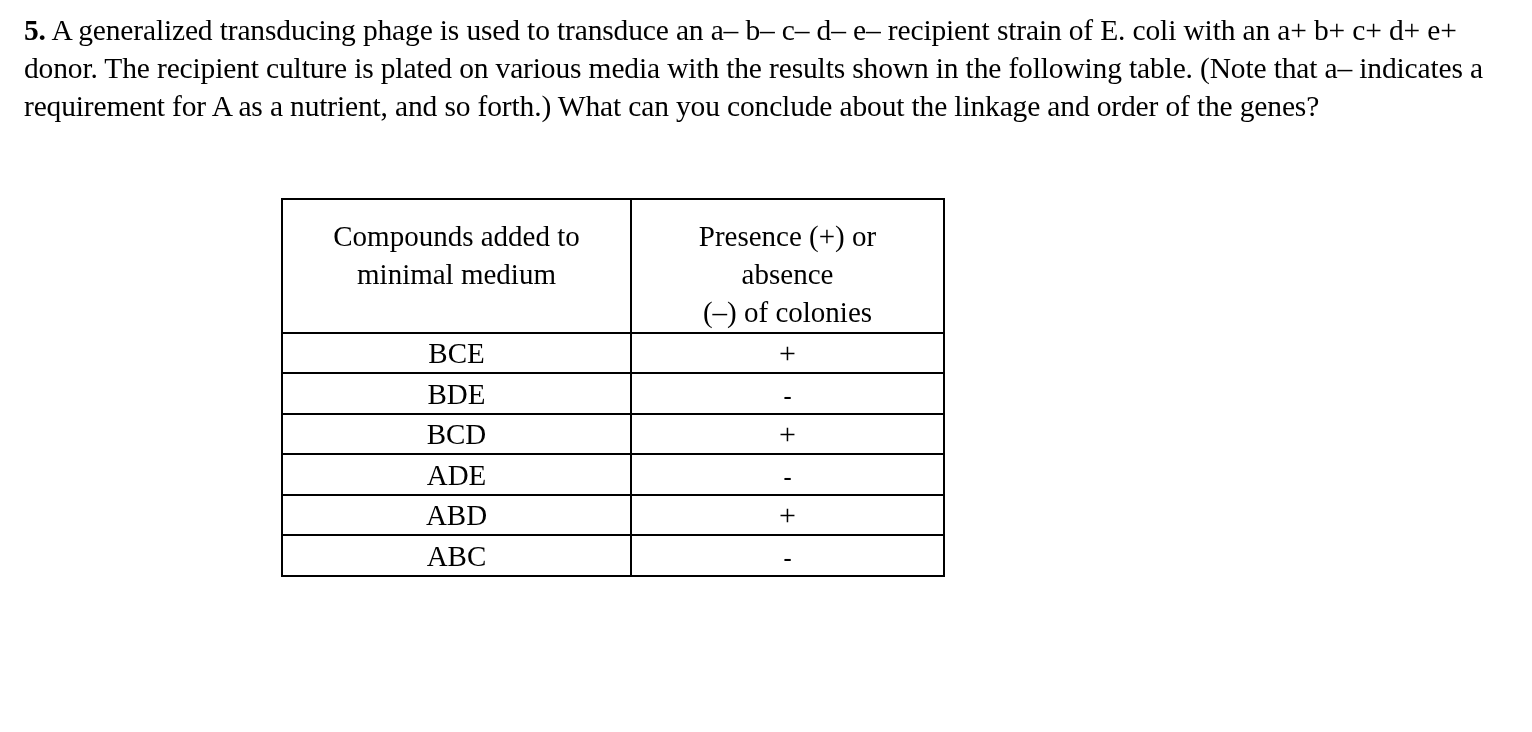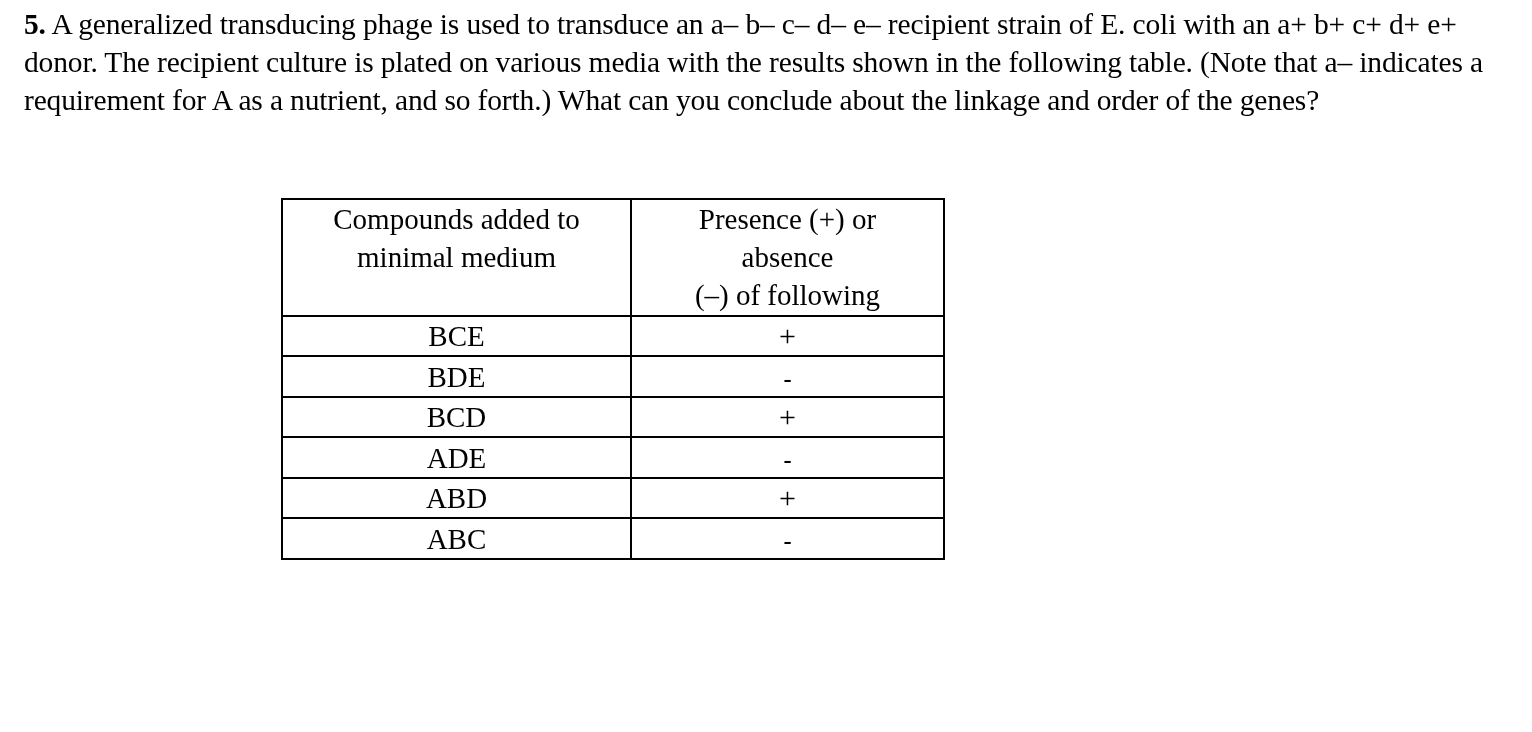--- a/index.html
+++ b/index.html
@@ -11,21 +11,21 @@
       width: 1532px;
       height: 732px;
       position: relative;
       overflow: hidden;
       font-family: "Liberation Serif", "DejaVu Serif", serif;
       color: #000000;
     }
     .question {
       position: absolute;
       left: 24px;
-      top: 5px;
+      top: 11px;
       width: 1490px;
       font-size: 29.5px;
       line-height: 38px;
       letter-spacing: -0.15px;
       margin: 0;
     }
     .question .qnum {
       font-weight: bold;
     }
     table.data-table {
@@ -41,21 +41,21 @@
       border: 2px solid #000000;
       text-align: center;
       padding: 0;
       font-weight: normal;
     }
     table.data-table th.col-compounds { width: 347px; }
     table.data-table th.col-result { width: 311px; text-align: center; }
     table.data-table thead th {
       height: 115px;
       vertical-align: top;
-      padding-top: 0;
+      padding-top: 17px;
       border-radius: 16px;
     }
     table.data-table tbody td {
       height: 37.5px;
       vertical-align: middle;
     }
     .hdr-line { display: block; }
     .sym-minus {
       display: inline-block;
       font-family: "Liberation Sans", "DejaVu Sans", sans-serif;
@@ -76,21 +76,21 @@
 <table class="data-table">
   <thead>
     <tr>
       <th class="col-compounds">
         <span class="hdr-line">Compounds added to</span>
         <span class="hdr-line">minimal medium</span>
       </th>
       <th class="col-result">
         <span class="hdr-line">Presence (+) or</span>
         <span class="hdr-line">absence</span>
-        <span class="hdr-line">(–) of following</span>
+        <span class="hdr-line">(–) of colonies</span>
       </th>
     </tr>
   </thead>
   <tbody>
     <tr>
       <td>BCE</td>
       <td><span class="sym-plus">+</span></td>
     </tr>
     <tr>
       <td>BDE</td>

